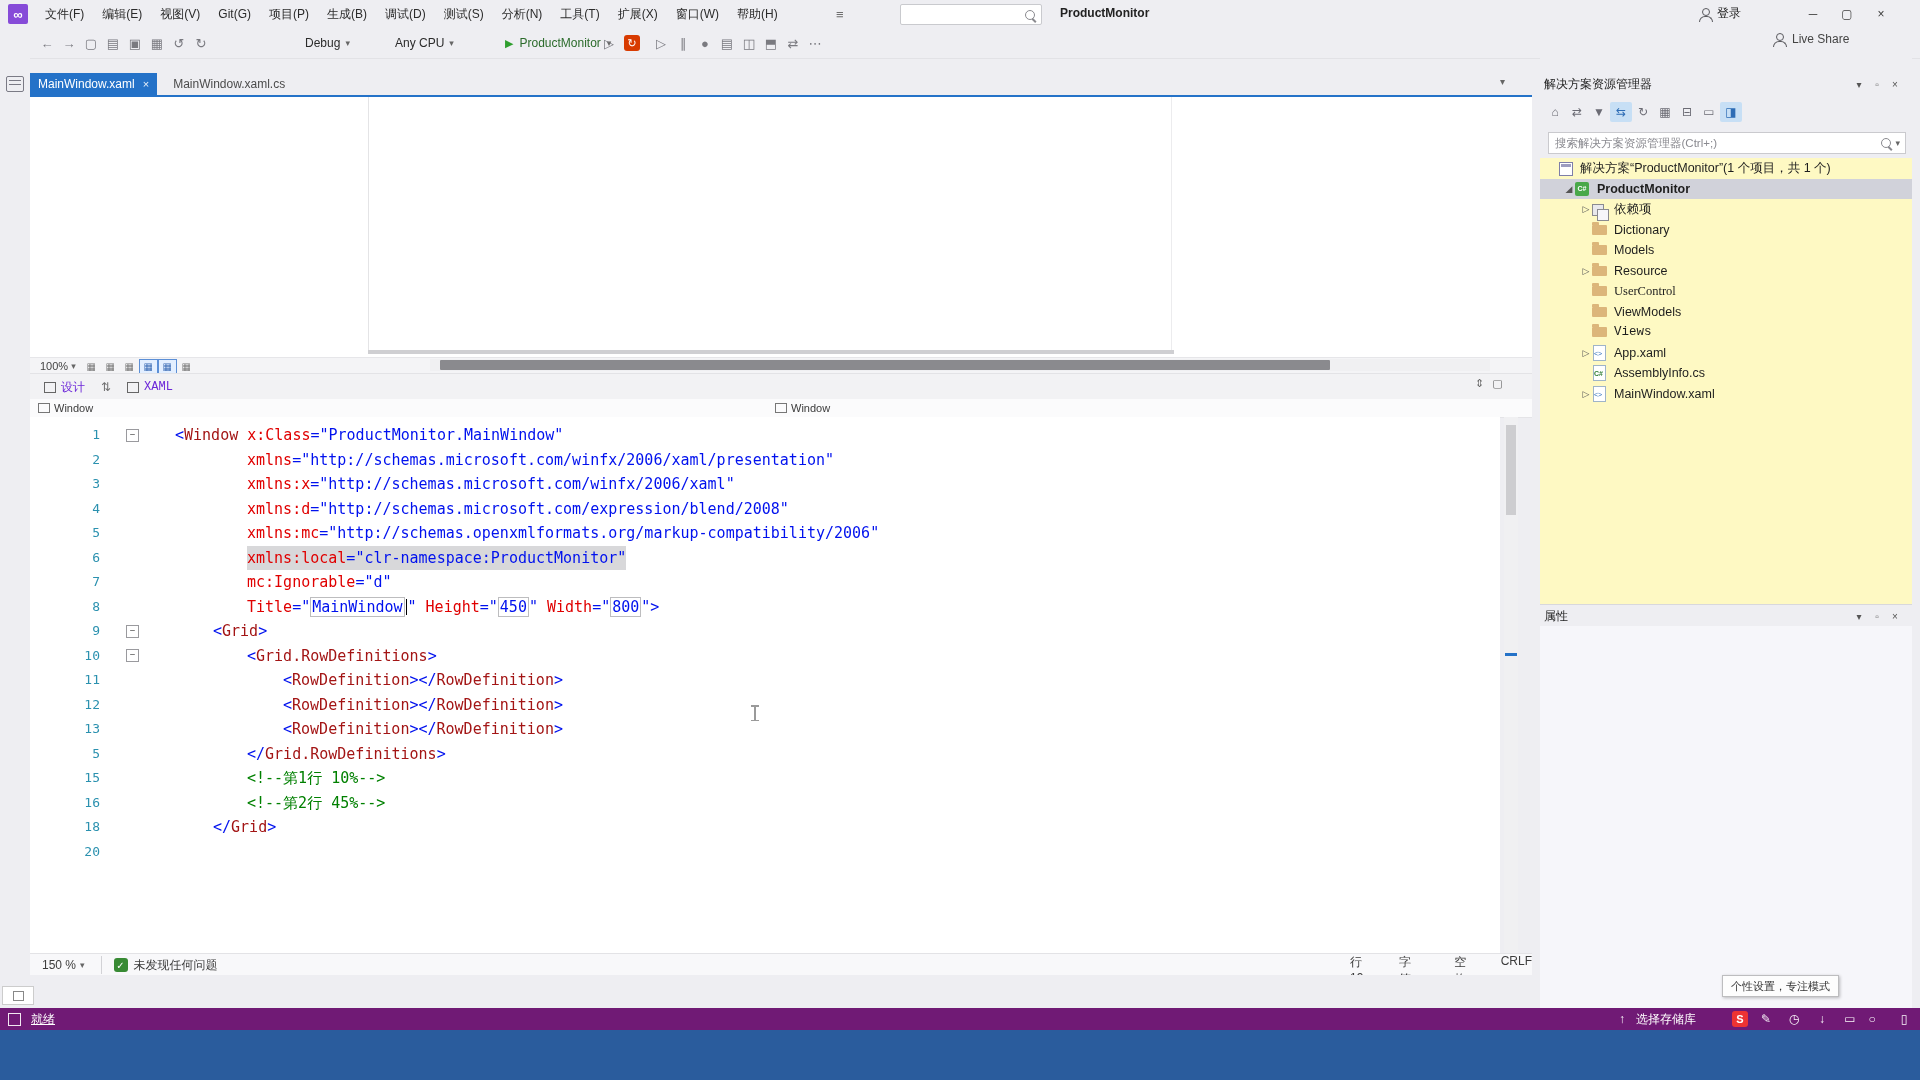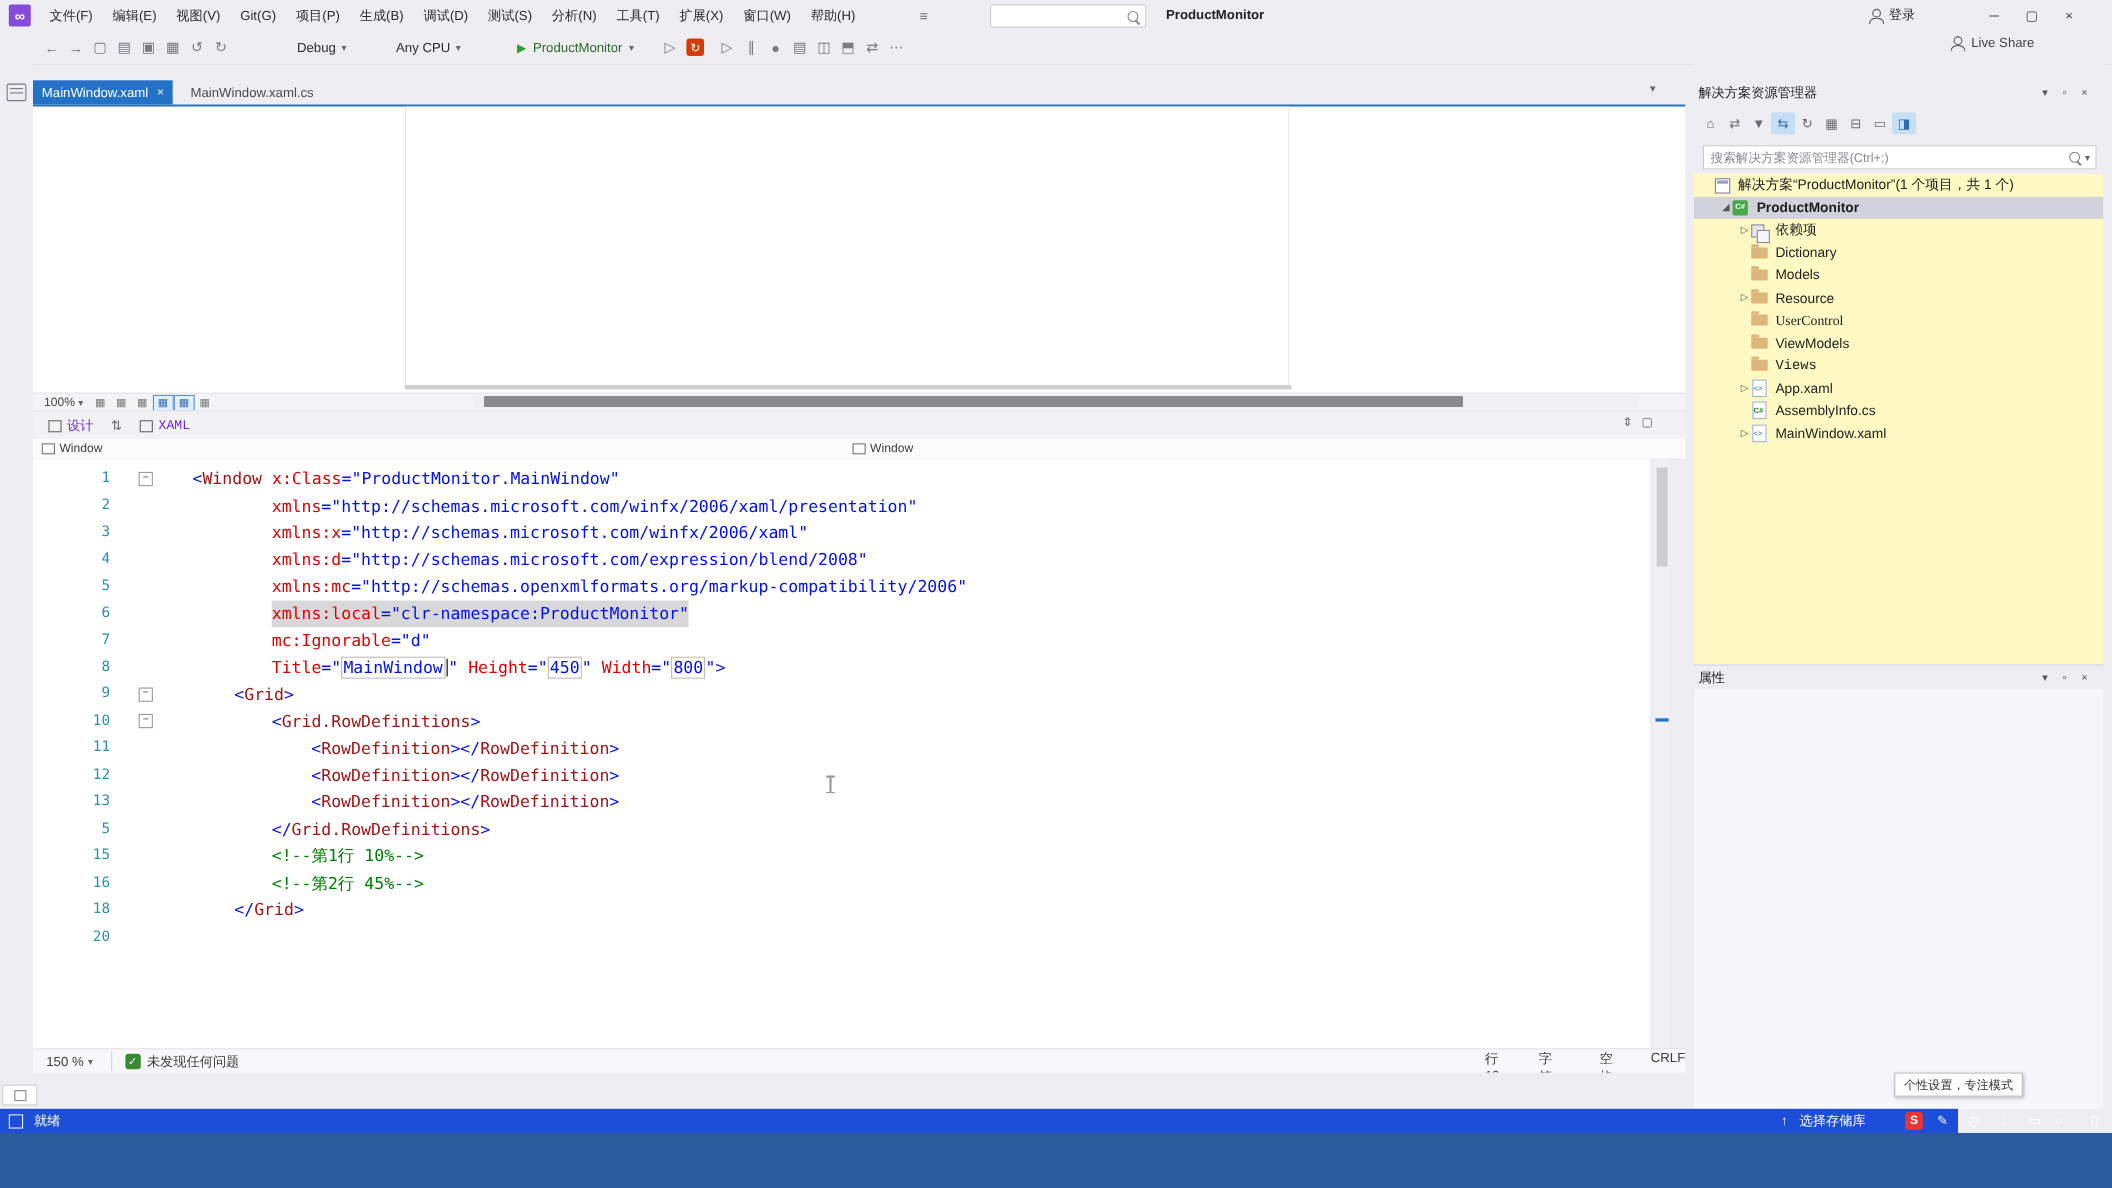--- a/index.html
+++ b/index.html
@@ -23,21 +23,21 @@
   #win-title{left:1060px;top:6px;font-weight:bold;color:#222;}
   #signin{left:1698px;top:5px;}
   .person{position:relative;width:14px;height:14px;}
   .person::before{content:"";position:absolute;left:4px;top:1px;width:6px;height:6px;border:1.2px solid #5a5a5f;border-radius:50%;}
   .person::after{content:"";position:absolute;left:1px;top:9px;width:12px;height:5px;border:1.2px solid #5a5a5f;border-bottom:none;border-radius:6px 6px 0 0;}
   .wctl{width:34px;height:24px;display:inline-flex;align-items:center;justify-content:center;color:#3b3b3b;font-size:12px;}
 
   
   #toolbar{left:0;top:28px;width:1920px;height:30px;background:#eeeef2;border-bottom:1px solid #e2e2e6;}
   .tbi{width:22px;height:22px;display:inline-flex;align-items:center;justify-content:center;color:#7a7a80;font-size:13px;}
-  .combo{display:inline-flex;gap:5px;padding:0 8px;height:22px;color:#2b2b2b;}
+  .combo{display:inline-flex;gap:5px;padding:0 8px;height:22px;color:#2b2b2b;margin-left:35px;}
   .caret-dn{font-size:9px;color:#666;}
   .run{color:#2e9e2e;font-size:11px;}
   .hotreload{width:16px;height:16px;border-radius:3px;background:#d83b01;color:#fff;font-size:11px;display:inline-flex;align-items:center;justify-content:center;}
 
   
   #leftrail{left:0;top:58px;width:30px;height:950px;background:#eeeef2;}
   .rail-ic{margin:18px auto 0;width:16px;height:14px;border:1.4px solid #7a7a85;border-radius:2px;position:relative;}
   .rail-ic::after{content:"";position:absolute;left:2px;top:3px;right:2px;height:1.4px;background:#7a7a85;box-shadow:0 4px 0 #7a7a85;}
   #tabrow{left:30px;top:73px;width:1502px;height:22px;}
   .tab{height:22px;display:inline-flex;align-items:center;padding:0 8px;gap:8px;font-size:12px;}
@@ -119,21 +119,21 @@
   .ic-sheet.xaml::after{content:"<>";position:absolute;left:0px;top:4px;font-size:7px;color:#2b6cb8;}
   .ic-sheet.cs::after{content:"C#";position:absolute;left:0px;top:4px;font-size:7px;color:#2e7d32;font-weight:bold;}
   #rp-lower{left:1540px;top:604px;width:372px;height:22px;background:#eeeef2;border-top:1px solid #d8d8dc;}
   #rp-lower-body{left:1540px;top:626px;width:372px;height:382px;background:#f6f6fa;}
 
   
   #tooltip{left:1722px;top:975px;height:20px;background:#fdfdfd;border:1px solid #bdbdbf;box-shadow:1px 1px 3px rgba(0,0,0,.25);
     display:flex;align-items:center;padding:0 8px;font-size:11px;color:#333;white-space:nowrap;z-index:50;}
 
   
-  #statusbar{left:0;top:1008px;width:1780px;height:22px;background:#1d4ed8;color:#fff;font-size:12px;}
+  #statusbar{left:0;top:1008px;width:1920px;height:22px;background:#701a75;color:#fff;font-size:12px;text-decoration:underline;}
   .sb-sq{width:11px;height:11px;border:1.3px solid #fff;opacity:.9;}
   .sb-ic{width:20px;height:18px;display:inline-flex;align-items:center;justify-content:center;color:#fff;font-size:12px;opacity:.95;}
   .sogou{width:16px;height:16px;border-radius:3px;background:#e33;color:#fff;font-weight:bold;font-size:11px;display:inline-flex;align-items:center;justify-content:center;}
 
   
   #taskbar{left:0;top:1030px;width:1920px;height:50px;background:#2a5c9d;color:#fff;}
   .tray-ic{position:absolute;top:1044px;color:#fff;font-size:13px;}
   .wifi{position:relative;width:18px;height:14px;}
   .wifi::before{content:"";position:absolute;left:2px;top:1px;width:14px;height:14px;border:2px solid #fff;border-radius:50%;clip-path:polygon(0 0,100% 0,50% 50%);}
   .wifi::after{content:"";position:absolute;left:8px;top:10px;width:3px;height:3px;background:#fff;border-radius:50%;}

